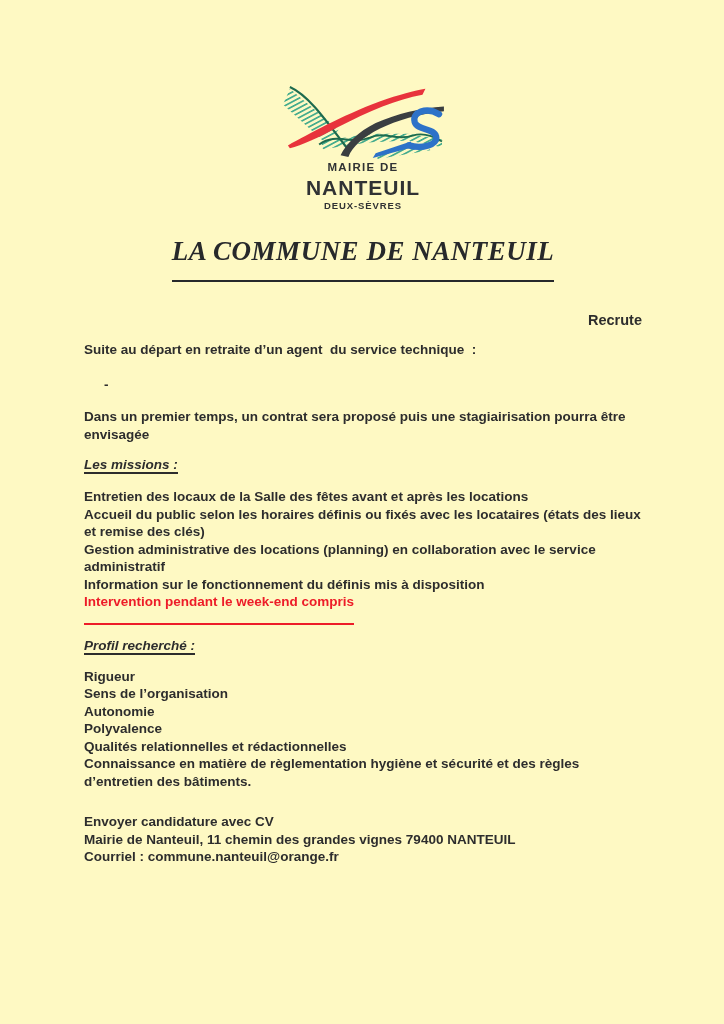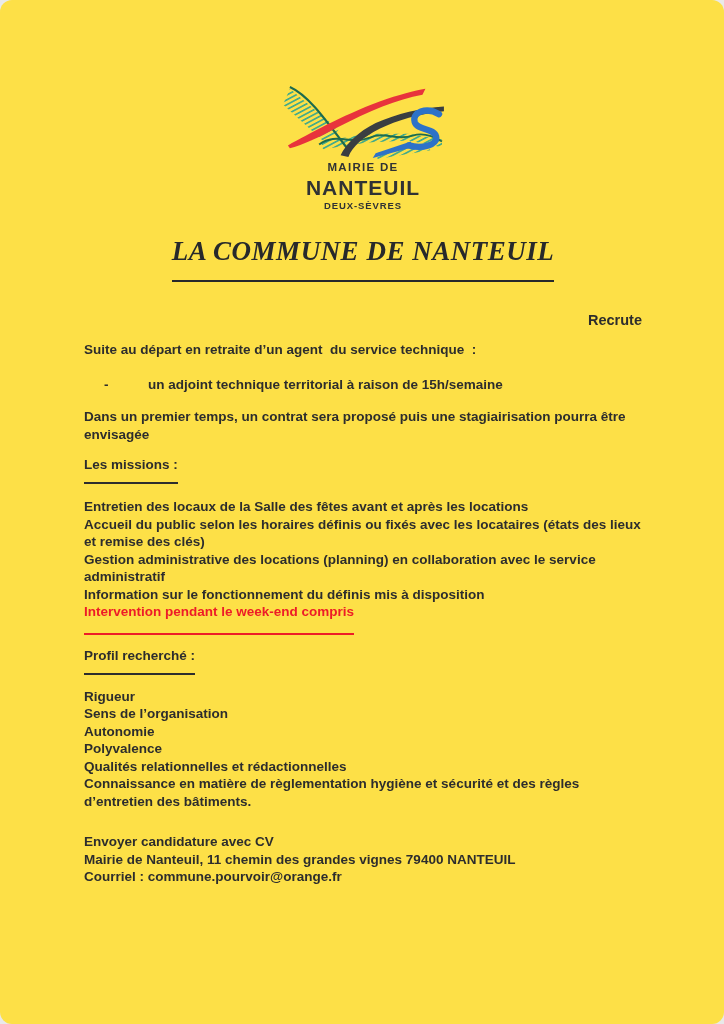--- a/index.html
+++ b/index.html
@@ -1,26 +1,25 @@
 <!DOCTYPE html>
 <html><head>
 <meta charset="utf-8">
 <style>
   html, body { margin: 0; padding: 0; background: #e9e9e9; }
   .page {
     position: relative;
     width: 724px;
     height: 1024px;
     margin: 0 auto;
-    background: #fde047;
+    background: #fef9c3;
     overflow: hidden;
     font-family: "Liberation Sans", sans-serif;
     font-weight: bold;
     color: #2d2d2d;
-    border-radius: 12px;
   }
   .content {
     padding-left: 84px;
     padding-right: 82px;
   }
   
   .logo-block { margin-top: 83px; text-align: center; line-height: 1; }
   .logo-graphic { display: block; margin: 0 auto; }
   .logo-line1 { font-size: 11.5px; letter-spacing: 1.3px; margin-top: 1px; color: #303234; }
   .logo-line2 { font-size: 21px;  letter-spacing: 1px;  margin-top: 3px; color: #303234; }
@@ -32,21 +31,21 @@
     font-family: "Liberation Serif", serif;
     font-style: italic;
     font-weight: bold;
     font-size: 27px;
     letter-spacing: 0.5px;
     color: #27292b;
   }
   .doc-title .u { display: inline-block; border-bottom: 2.5px solid #27292b; padding-bottom: 13px; }
   .subtitle { margin-top: 30px; text-align: right; font-size: 14.5px; }
   .section-heading { margin-top: 14px; font-size: 13.5px; }
-  .section-heading .u { display: inline-block; border-bottom: 2px solid #2d2d2d; padding-bottom: 10px; }
+  .section-heading .u { display: inline-block; border-bottom: 2px solid #2d2d2d; padding-bottom: 0; font-style: italic; }
   
   .para, .block div { font-size: 13.5px; line-height: 17.5px; }
   .para-intro { margin-top: 13px; white-space: pre-wrap; }
   .bullet-row { margin-top: 17px; display: flex; padding-left: 20px; font-size: 13.5px; line-height: 17.5px; }
   .bullet-dash { width: 44px; flex: 0 0 auto; }
   .para-2 { margin-top: 15px; }
   .block-missions { margin-top: 14px; }
   .block-profile  { margin-top: 13px; }
   .red-line { color: #ed1c28; }
   .red-line .u { display: inline-block; border-bottom: 2px solid #ed1c28; padding-bottom: 12px; }
@@ -92,21 +91,20 @@
     <h1 class="doc-title">
       <span class="u">LA COMMUNE DE NANTEUIL</span>
     </h1>
 
     <div class="subtitle">Recrute</div>
 
     <div class="para para-intro">Suite au départ en retraite d’un agent  du service technique  :</div>
 
     <div class="bullet-row">
       <span class="bullet-dash">-</span>
-      <span>un adjoint technique territorial à raison de 15h/semaine</span>
     </div>
 
     <div class="para para-2">Dans un premier temps, un contrat sera proposé puis une stagiairisation pourra être envisagée</div>
 
     <div class="section-heading h-missions">
       <span class="u">Les missions :</span>
     </div>
     <div class="block block-missions">
       <div>Entretien des locaux de la Salle des fêtes avant et après les locations</div>
       <div>Accueil du public selon les horaires définis ou fixés avec les locataires (états des lieux et remise des clés)</div>
@@ -126,17 +124,17 @@
       <div>Autonomie</div>
       <div>Polyvalence</div>
       <div>Qualités relationnelles et rédactionnelles</div>
       <div>Connaissance en matière de règlementation hygiène et sécurité et des règles d’entretien des bâtiments.</div>
     </div>
 
 
     <div class="contact-block">
       <div>Envoyer candidature avec CV</div>
       <div>Mairie de Nanteuil, 11 chemin des grandes vignes 79400 NANTEUIL</div>
-      <div>Courriel : commune.pourvoir@orange.fr</div>
+      <div>Courriel : commune.nanteuil@orange.fr</div>
     </div>
 
   </div>
 </div>
 
 </body></html>

